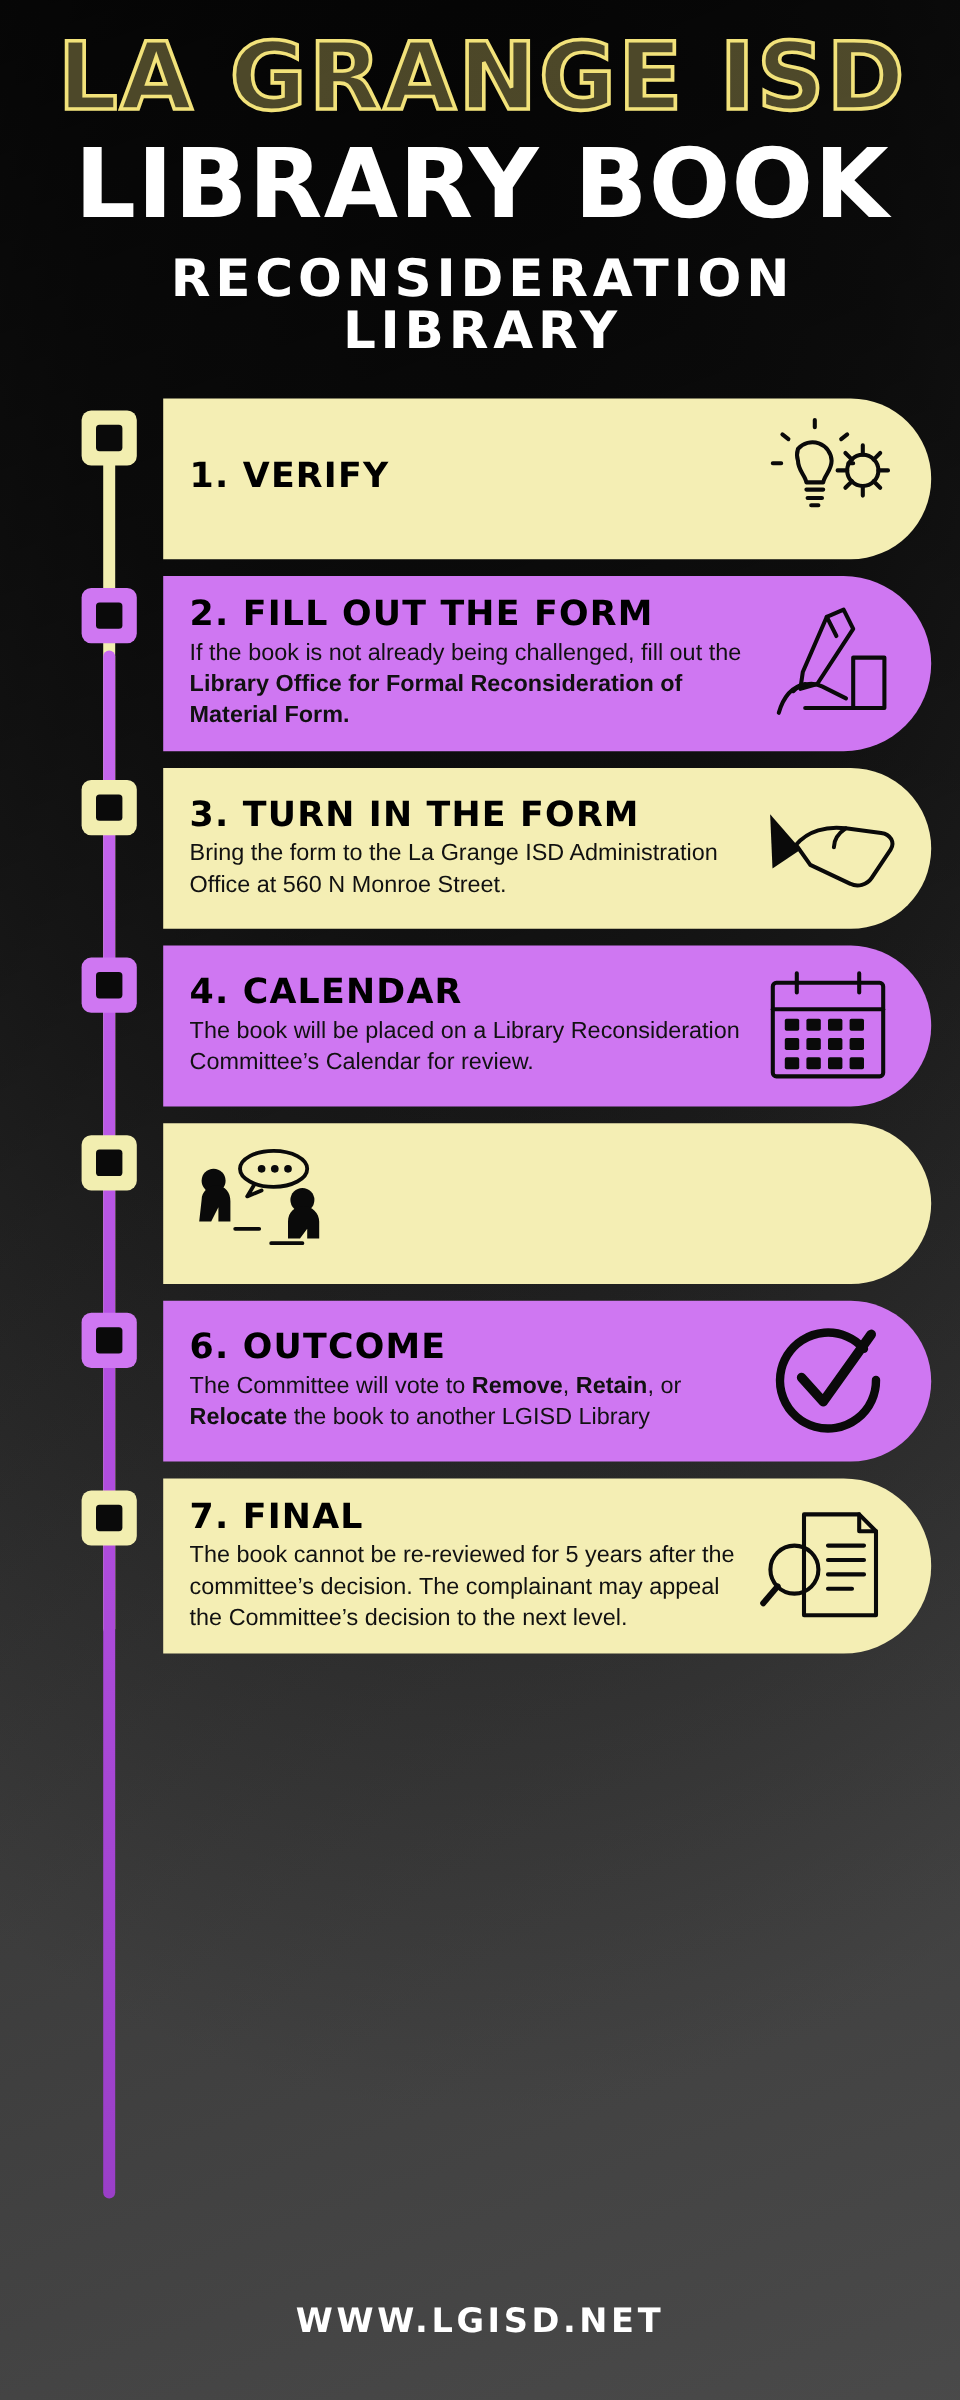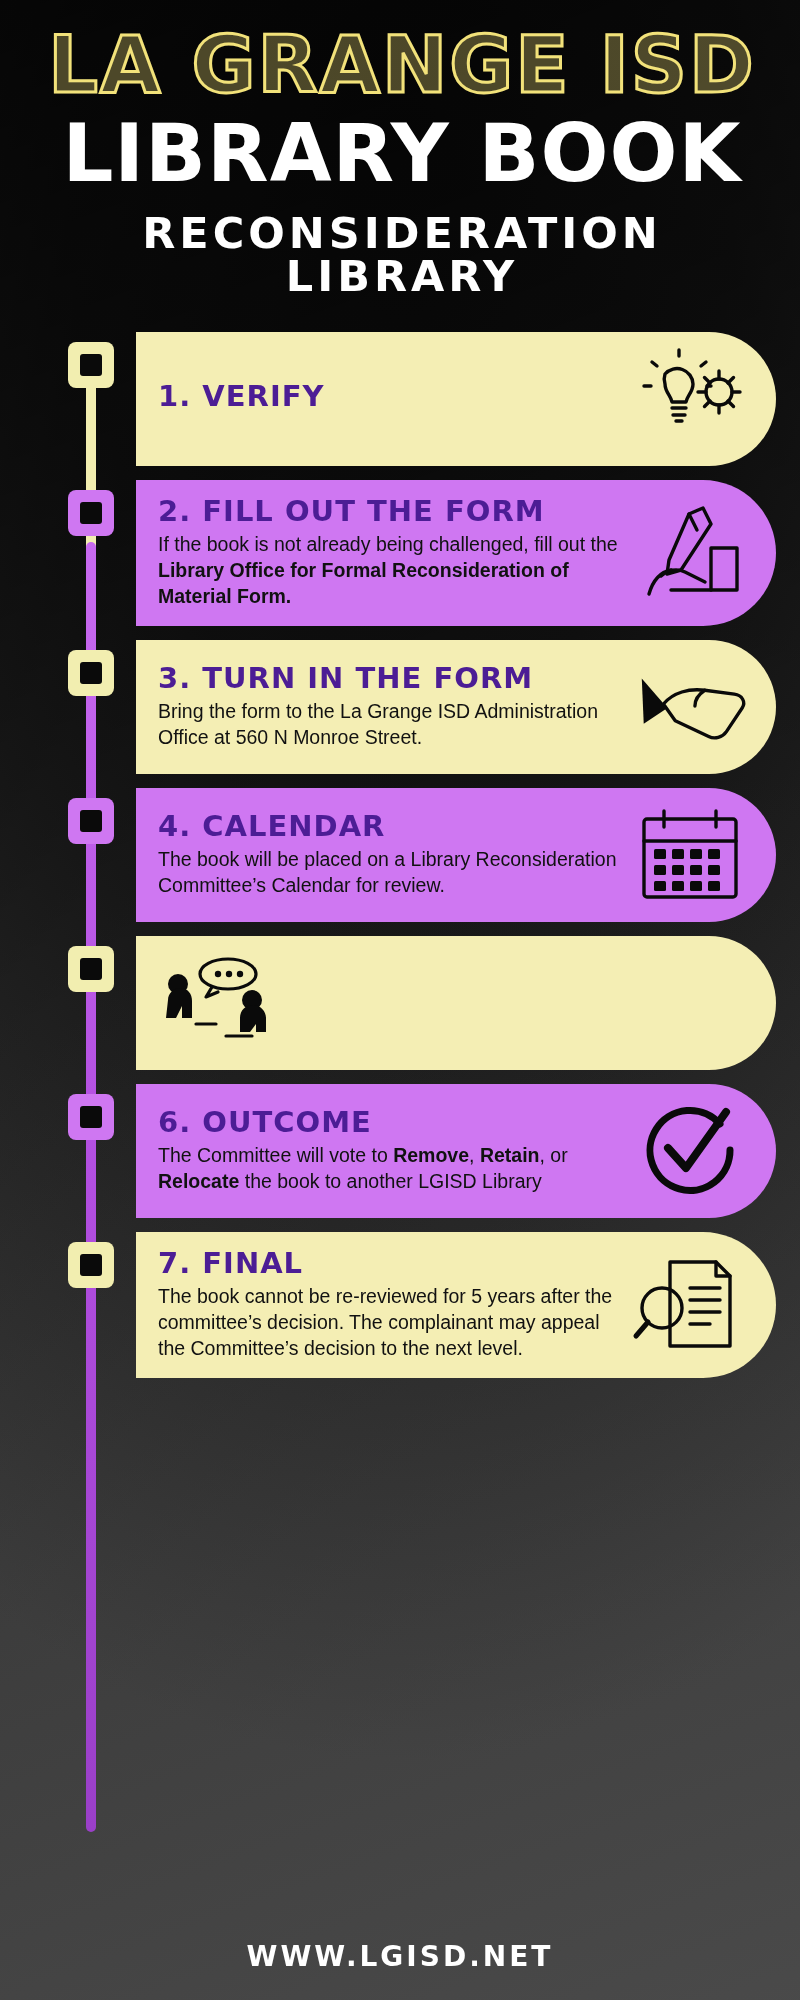--- a/index.html
+++ b/index.html
@@ -143,21 +143,21 @@
   .card.cream { background: #f4eeb4; }
   .card.purple { background: #cf77f2; }
 
   .card-text { flex: 1 1 auto; padding-right: 4px; }
   .card-title {
     font-family: "DejaVu Sans", sans-serif;
     font-weight: bold;
     font-size: 29px;
     letter-spacing: 1px;
     margin: 0 0 4px 0;
-    color: #4c1d95;
+    color: #000000;
   }
   .card-body {
     font-family: "Liberation Sans", sans-serif;
     font-size: 19.5px;
     line-height: 1.33;
     color: #111;
     margin: 0;
   }
   .card-body b { font-weight: bold; }
 
@@ -170,21 +170,21 @@
     justify-content: center;
     margin-right: 2px;
   }
   .card-icon svg { display: block; }
 
   
   .footer {
     position: absolute;
     left: 0;
     right: 0;
-    bottom: 27px;
+    bottom: 50px;
     text-align: center;
   }
   .footer-url {
     font-family: "DejaVu Sans", sans-serif;
     font-weight: bold;
     font-size: 28px;
     letter-spacing: 3px;
     color: #ffffff;
   }
 </style>

